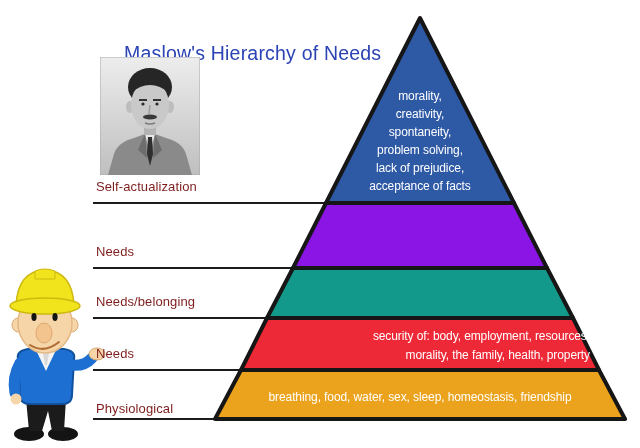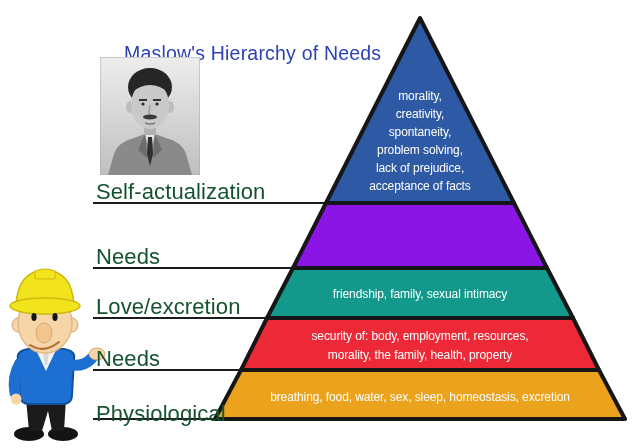--- a/index.html
+++ b/index.html
@@ -8,32 +8,32 @@
     font-family:"Liberation Sans",sans-serif;
   }
   .title{
     position:absolute;left:108px;top:26px;margin:16px;
     font-size:19.5px;font-weight:400;letter-spacing:0.2px;
   }
   .layer{position:absolute;left:0;top:0;}
   .photo{position:absolute;left:100px;top:57px;width:100px;height:118px;}
   .worker{position:absolute;left:2px;top:263px;width:106px;height:180px;}
   .lvl-label{
-    position:absolute;left:96px;font-size:22px;color:#14532d;letter-spacing:0.1px;
+    position:absolute;left:96px;font-size:13px;color:#7f1d1d;letter-spacing:0.1px;
     white-space:nowrap;
   }
   .lbl-1{top:179px;} .lbl-2{top:244px;} .lbl-3{top:294px;} .lbl-4{top:346px;} .lbl-5{top:395px;margin-top:6px;}
   .band{
     position:absolute;color:#ffffff;text-align:center;white-space:pre-line;
     font-size:12px;line-height:18px;letter-spacing:-0.1px;font-weight:400;
   }
   .band-1{left:320px;top:87px;width:200px;}
   .band-2{left:300px;top:211px;width:240px;}
   .band-3{left:285px;top:285px;width:270px;}
-  .band-4{left:250px;top:327px;width:340px;line-height:18.5px;}
+  .band-4{left:250px;top:327px;width:340px;line-height:18.5px;text-align:right;}
   .band-5{left:220px;top:388px;width:400px;}
 </style>
 </head>
 <body>
 
 <div class="canvas">
 
   <svg class="layer" width="640" height="448" viewBox="0 0 640 448">
     <g stroke="#1c1c1c" stroke-width="2">
       <line x1="93" y1="203" x2="327" y2="203"></line>
@@ -109,28 +109,27 @@
 
       <ellipse cx="32" cy="54" rx="2.6" ry="4" fill="#141414"></ellipse>
       <ellipse cx="53" cy="54" rx="2.6" ry="4" fill="#141414"></ellipse>
       <ellipse cx="42" cy="70" rx="8" ry="10" fill="#f3c48e" stroke="#dfa871" stroke-width="1"></ellipse>
       <path d="M28,82 Q42,91 57,79" stroke="#b06c32" stroke-width="2" fill="none" stroke-linecap="round"></path>
     </svg>
   </div>
 
   <div class="lvl-label lbl-1">Self-actualization</div>
   <div class="lvl-label lbl-2">Needs</div>
-  <div class="lvl-label lbl-3">Love/excretion</div>
+  <div class="lvl-label lbl-3">Needs/belonging</div>
   <div class="lvl-label lbl-4">Needs</div>
   <div class="lvl-label lbl-5">Physiological</div>
 
   <div class="band band-1">morality,
 creativity,
 spontaneity,
 problem solving,
 lack of prejudice,
 acceptance of facts</div>
-  <div class="band band-3">friendship, family, sexual intimacy</div>
   <div class="band band-4">security of: body, employment, resources,
 morality, the family, health, property</div>
-  <div class="band band-5">breathing, food, water, sex, sleep, homeostasis, excretion</div>
+  <div class="band band-5">breathing, food, water, sex, sleep, homeostasis, friendship</div>
 
 </div>
 
 </body></html>

